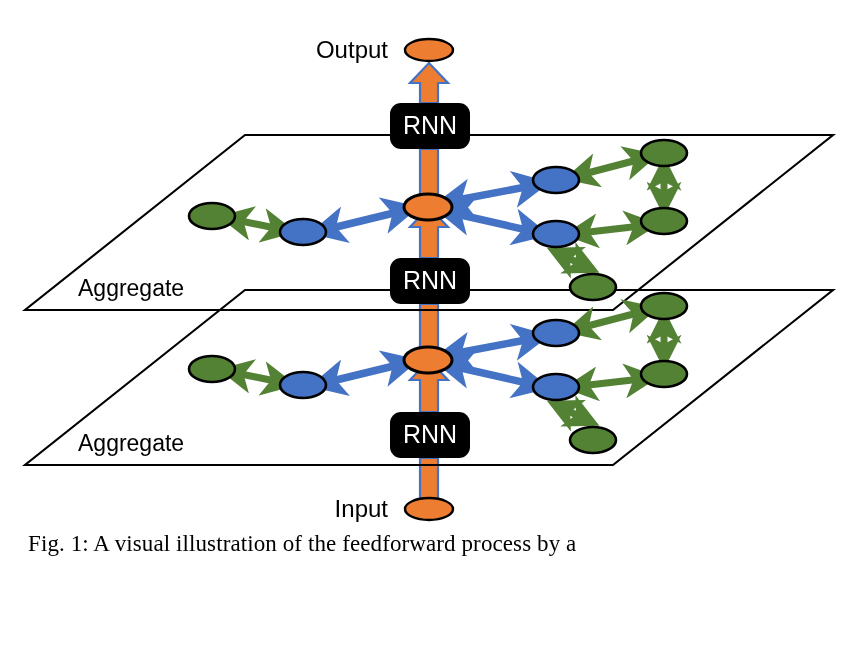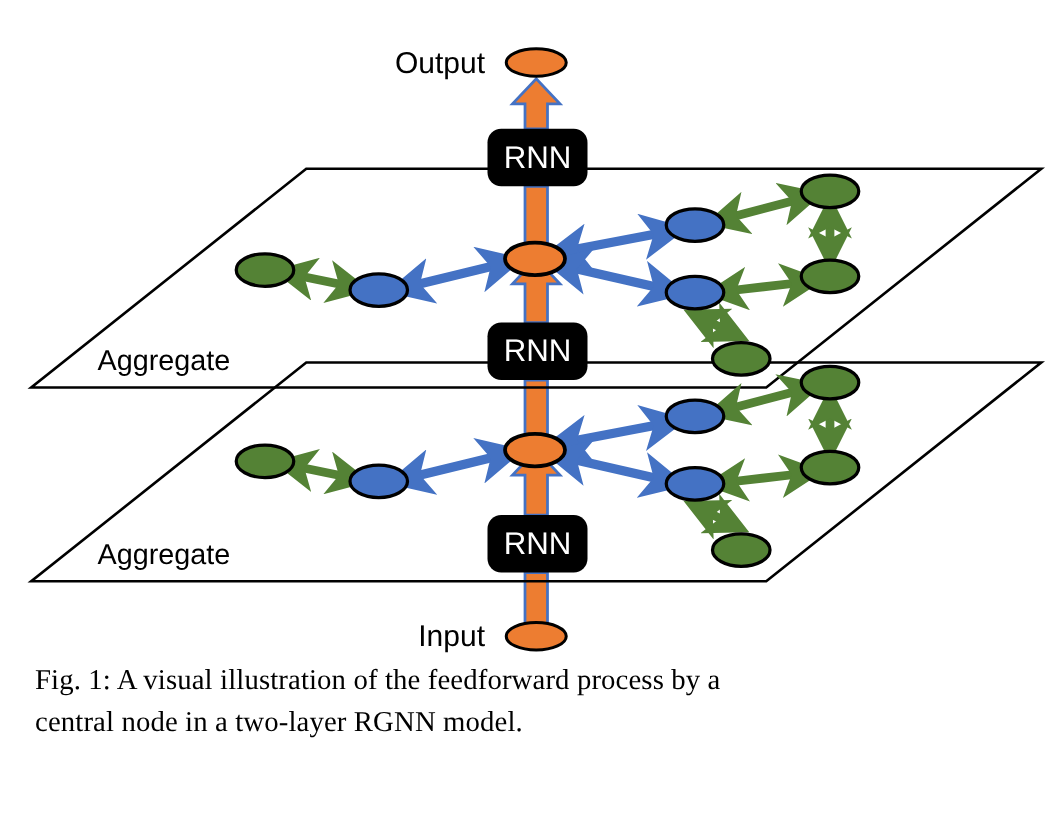--- a/index.html
+++ b/index.html
@@ -176,16 +176,15 @@
     </g>
 
     <g>
       <text class="node-label" x="388" y="517" text-anchor="end">Input</text>
       <ellipse cx="429" cy="509" rx="24" ry="11" fill="#ED7D31" stroke="#000000" stroke-width="2.4"></ellipse>
     </g>
   </svg>
 
   <div class="caption-block">
     <span class="caption-line cap-just">Fig. 1: A visual illustration of the feedforward process by a</span>
-    <span class="caption-line">central node in a two-layer RGNN model.</span>
   </div>
 
 </div>
 
 </body></html>

